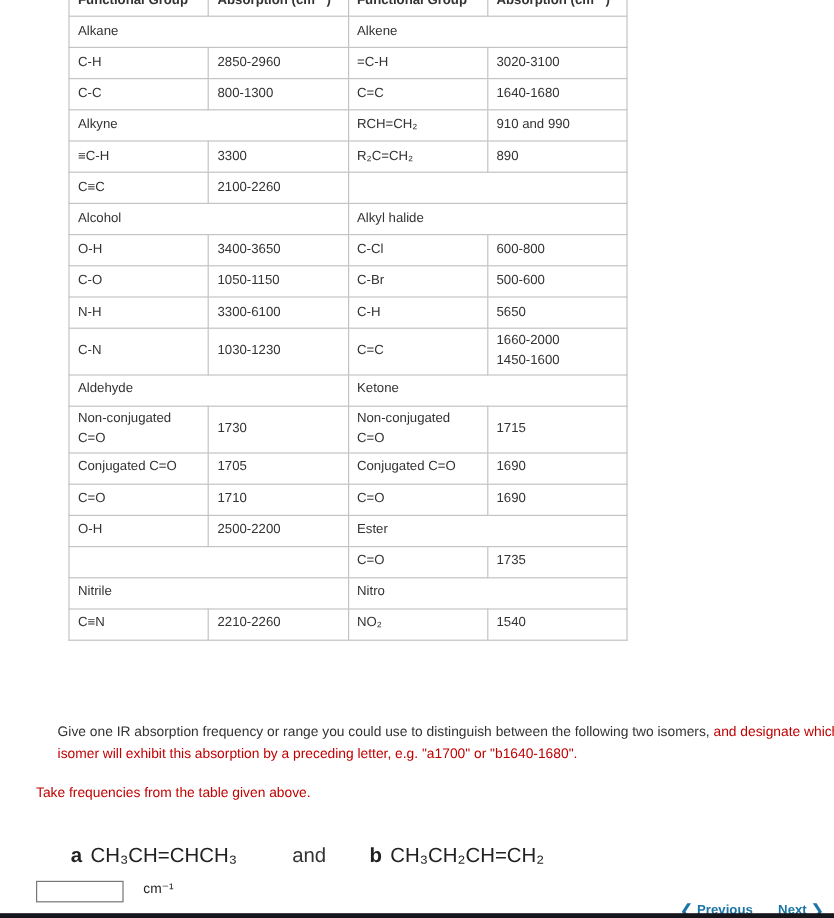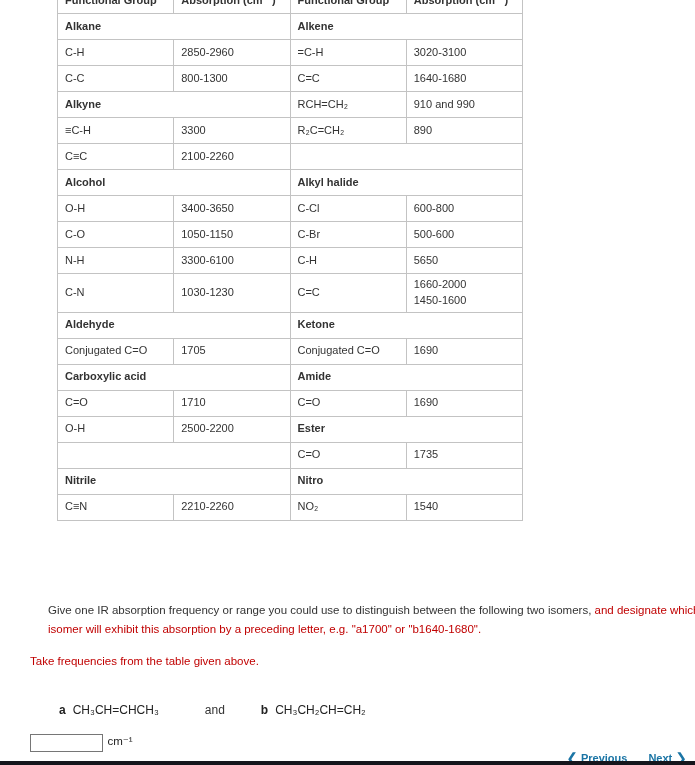--- a/index.html
+++ b/index.html
@@ -20,48 +20,48 @@
     height: 26px;
     padding: 3px 7px;
     vertical-align: middle;
     text-align: left;
     white-space: pre-line;
     font-weight: normal;
     line-height: 1.45;
     overflow: hidden;
   }
   .ir-table th { font-weight: bold; }
-  .ir-table td.section { font-weight: bold; }
+  .ir-table td.section { font-weight: normal; }
   .question {
     position: absolute; left: 48px; top: 601px; width: 652px;
     font-size: 11.5px; line-height: 1.65; color: #333333;
   }
   .red { color: #c00000; }
   .note {
     position: absolute; left: 30px; top: 655px;
     font-size: 11.5px; color: #c00000;
   }
   .isomers {
     position: absolute; left: 59px; top: 703px;
-    font-size: 12px; color: #222222;
+    font-size: 17px; color: #222222;
   }
   .iso-label { font-weight: bold; }
   .formula { margin-left: 7px; }
   .connector { margin-left: 46px; color: #333333; }
   .iso-b { margin-left: 36px; }
   .answer {
     position: absolute; left: 30px; top: 733px;
   }
   .answer input {
     width: 73px; height: 18px;
     border: 1px solid #767676;
     font-size: 11px; padding: 1px 3px;
     font-family: "Liberation Sans", "DejaVu Sans", sans-serif;
   }
-  .unit { font-size: 11.5px; color: #222222; margin-left: 0; vertical-align: 2px; }
+  .unit { font-size: 11.5px; color: #222222; margin-left: 12px; vertical-align: 2px; }
   .nav {
     position: absolute; right: 8px; top: 750px;
     font-size: 11px; white-space: nowrap;
   }
   .nav a {
     color: #1b75a5; text-decoration: none;
     margin-left: 18px; cursor: pointer; font-weight: bold;
   }
   .chev { font-weight: bold; font-size: 14px; vertical-align: -1px; }
   .chev-left { margin-right: 3px; }
@@ -149,30 +149,32 @@
         <td>1030-1230</td>
         <td>C=C</td>
         <td>1660-2000
 1450-1600</td>
       </tr>
       <tr>
         <td colspan="2" class="section">Aldehyde</td>
         <td colspan="2" class="section">Ketone</td>
       </tr>
       <tr>
+        <td>Non-conjugated C=O</td>
+        <td>1730</td>
+        <td>Non-conjugated C=O</td>
+        <td>1715</td>
+      </tr>
+      <tr>
         <td>Conjugated C=O</td>
         <td>1705</td>
         <td>Conjugated C=O</td>
         <td>1690</td>
       </tr>
       <tr>
-        <td colspan="2" class="section">Carboxylic acid</td>
-        <td colspan="2" class="section">Amide</td>
-      </tr>
-      <tr>
         <td>C=O</td>
         <td>1710</td>
         <td>C=O</td>
         <td>1690</td>
       </tr>
       <tr>
         <td>O-H</td>
         <td>2500-2200</td>
         <td colspan="2" class="section">Ester</td>
       </tr>

